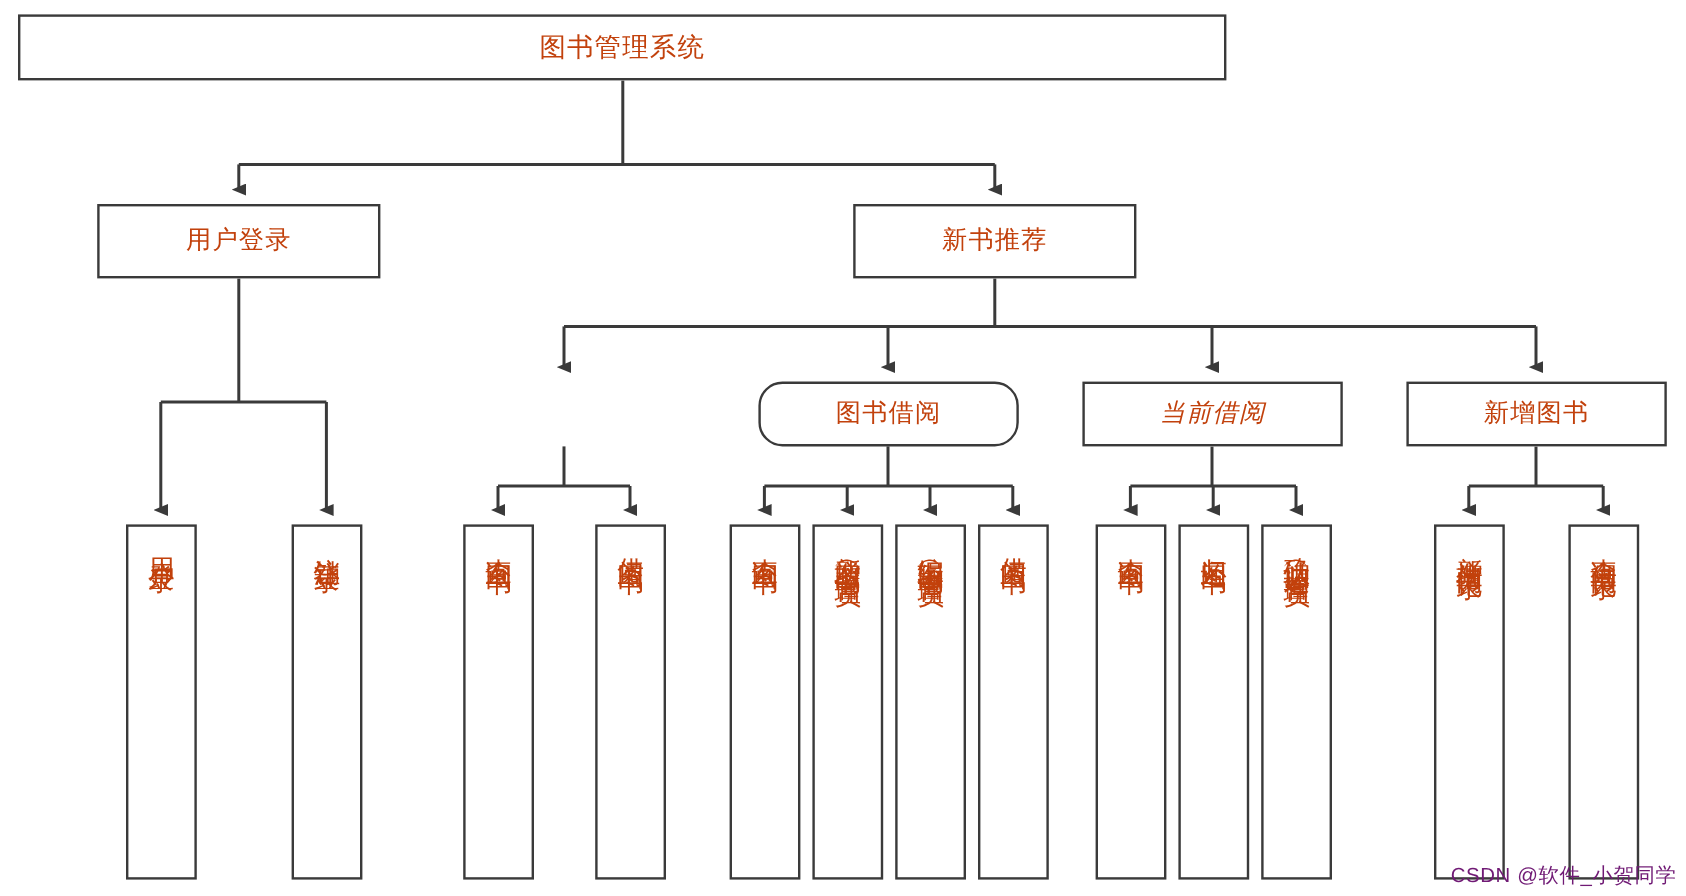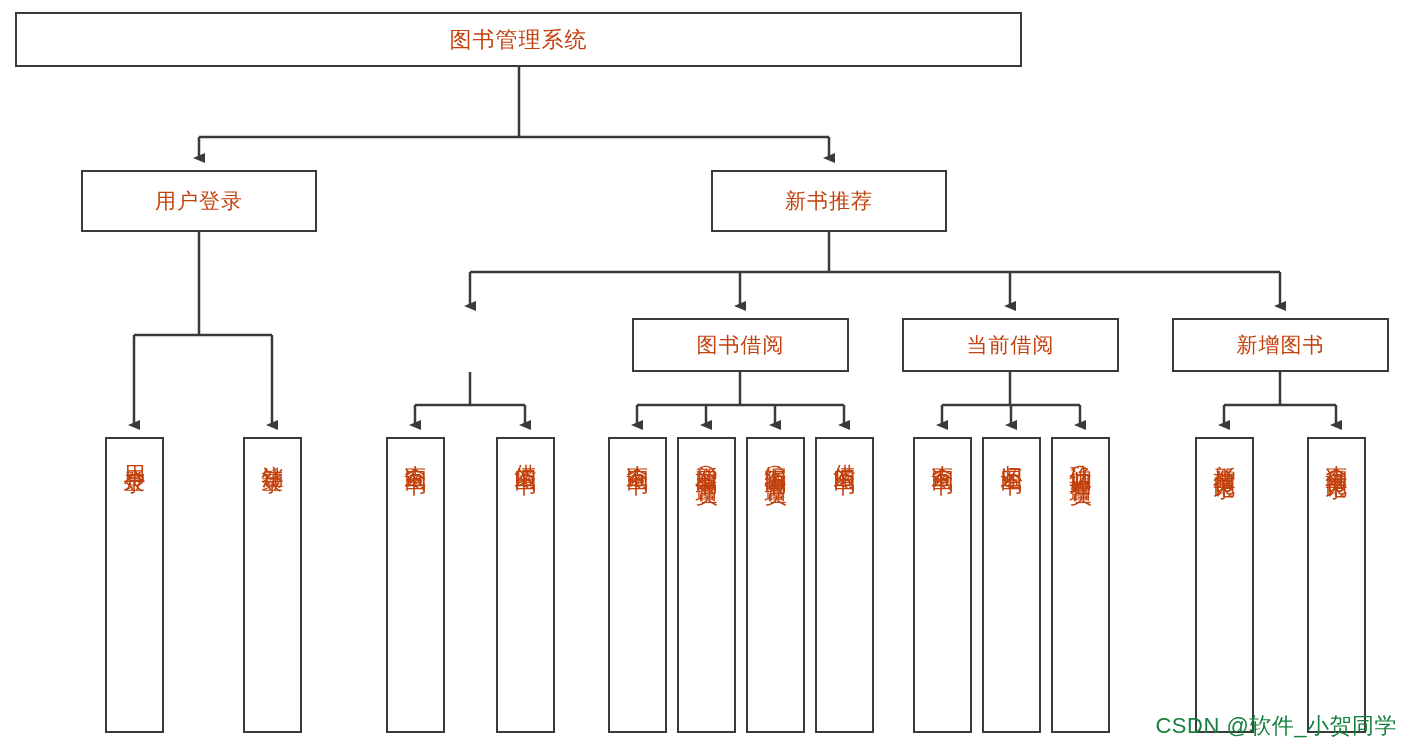--- a/index.html
+++ b/index.html
@@ -57,22 +57,22 @@
     text-orientation: upright;
     font-size: 22px;
     letter-spacing: 3px;
     line-height: 1;
     white-space: nowrap;
   }
   .watermark {
     position: absolute;
     right: 8px;
     bottom: 6px;
-    font-size: 22px;
-    color: #15803d;
+    font-size: 17px;
+    color: #701a75;
     z-index: 5;
     white-space: nowrap;
     letter-spacing: 0.5px;
   }
 </style>
 </head>
 <body>
 
 <div id="canvas">
 
@@ -130,24 +130,24 @@
     <span class="label">图书管理系统</span>
   </div>
 
   <div class="node node-h" style="left:81px; top:170px; width:236px; height:62px;">
     <span class="label">用户登录</span>
   </div>
   <div class="node node-h" style="left:711px; top:170px; width:236px; height:62px;">
     <span class="label">新书推荐</span>
   </div>
 
-  <div class="node node-h" style="left:632px; top:318px; width:217px; height:54px;">
+  <div class="node node-h" style="left:632px; top:318px; width:217px; height:54px;border-radius:20px;">
     <span class="label">图书借阅</span>
   </div>
-  <div class="node node-h" style="left:902px; top:318px; width:217px; height:54px;">
+  <div class="node node-h" style="left:902px; top:318px; width:217px; height:54px;font-style:italic;">
     <span class="label">当前借阅</span>
   </div>
   <div class="node node-h" style="left:1172px; top:318px; width:217px; height:54px;">
     <span class="label">新增图书</span>
   </div>
 
   <div class="node node-v" style="left:105px; top:437px; width:59px; height:296px;">
     <span class="label">用户登录</span>
   </div>
   <div class="node node-v" style="left:243px; top:437px; width:59px; height:296px;">

